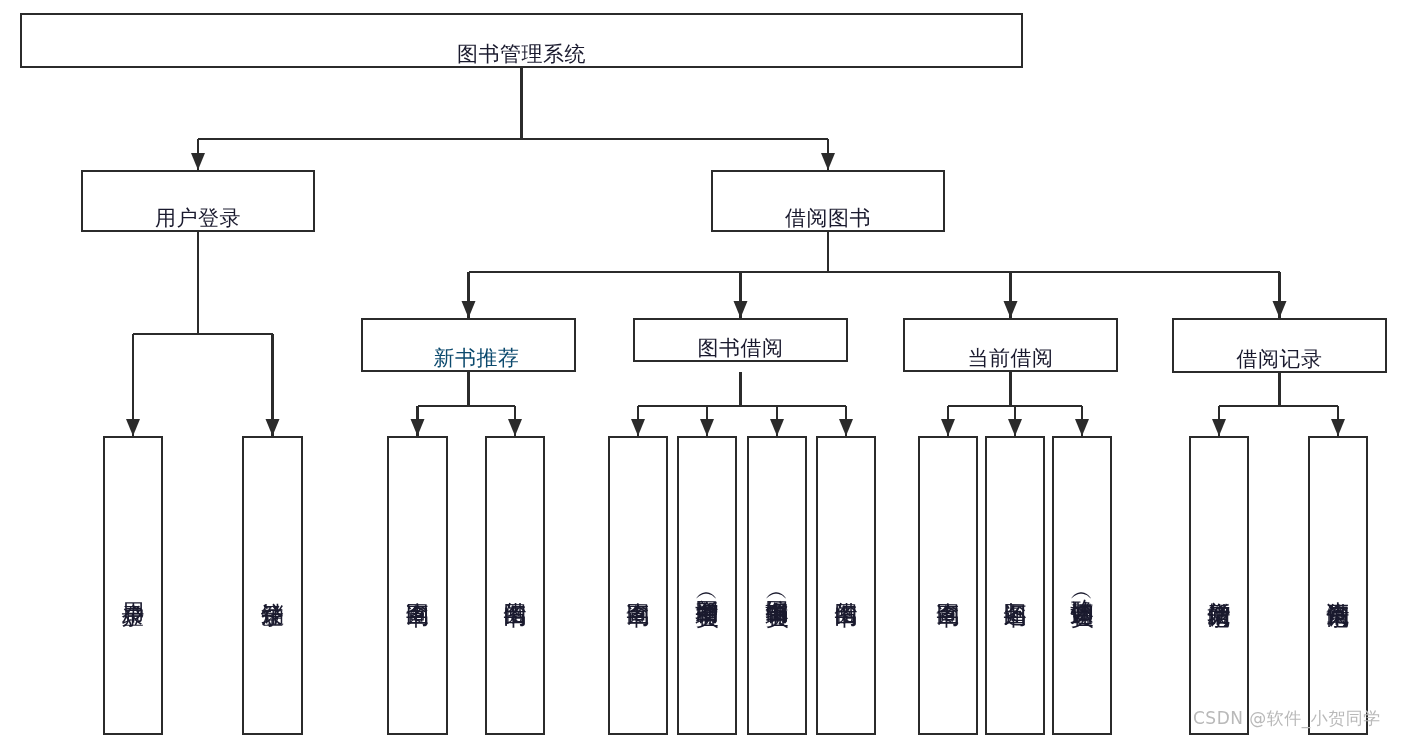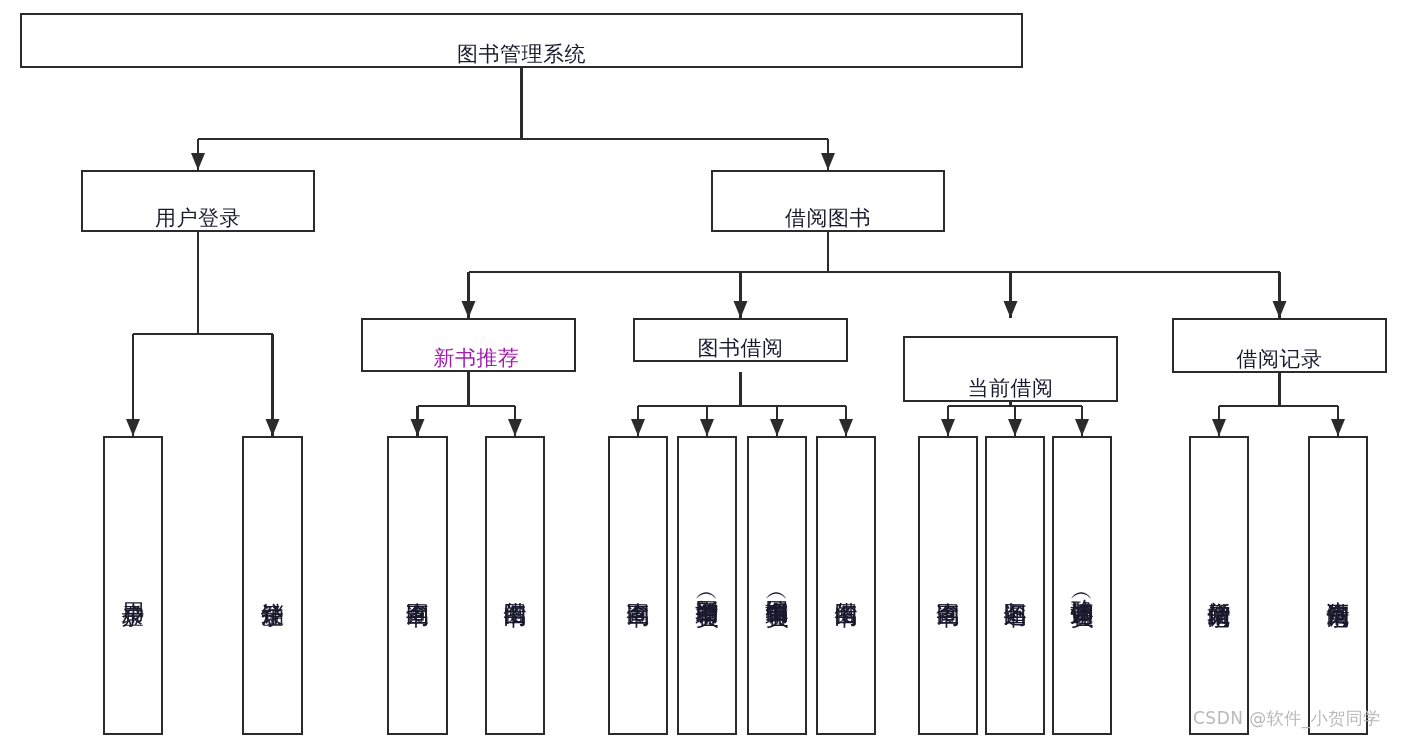--- a/index.html
+++ b/index.html
@@ -125,26 +125,26 @@
       <div class="node" style="left: 20px; top: 13px; width: 1003px; height: 55px; border-color: rgb(43, 43, 43);">
         <span class="node-label" style="color: rgb(26, 26, 46);">图书管理系统</span>
       </div>
       <div class="node" style="left: 81px; top: 170px; width: 234px; height: 62px; border-color: rgb(43, 43, 43);">
         <span class="node-label" style="color: rgb(26, 26, 46);">用户登录</span>
       </div>
       <div class="node" style="left: 711px; top: 170px; width: 234px; height: 62px; border-color: rgb(43, 43, 43);">
         <span class="node-label" style="color: rgb(26, 26, 46);">借阅图书</span>
       </div>
       <div class="node" style="left: 361px; top: 318px; width: 215px; height: 54px; border-color: rgb(43, 43, 43);">
-        <span class="node-label" style="color: #a21caf; margin-left: 16px;">新书推荐</span>
+        <span class="node-label" style="color: #0c4a6e; margin-left: 16px;">新书推荐</span>
       </div>
       <div class="node" style="left: 633px; top: 318px; width: 215px; height: 44px; border-color: rgb(43, 43, 43);">
         <span class="node-label" style="color: rgb(26, 26, 46);">图书借阅</span>
       </div>
-      <div class="node" style="left: 903px; top: 336px; width: 215px; height: 66px; border-color: rgb(43, 43, 43);">
+      <div class="node" style="left: 903px; top: 318px; width: 215px; height: 54px; border-color: rgb(43, 43, 43);">
         <span class="node-label" style="color: rgb(26, 26, 46);">当前借阅</span>
       </div>
       <div class="node" style="left: 1172px; top: 318px; width: 215px; height: 55px; border-color: rgb(43, 43, 43);">
         <span class="node-label" style="color: rgb(26, 26, 46);">借阅记录</span>
       </div>
       <div class="node vertical" style="left: 103px; top: 436px; width: 60px; height: 299px; border-color: rgb(43, 43, 43);">
         <span class="node-label" style="color: rgb(26, 26, 46);">用户登录</span>
       </div>
       <div class="node vertical" style="left: 242px; top: 436px; width: 61px; height: 299px; border-color: rgb(43, 43, 43);">
         <span class="node-label" style="color: rgb(26, 26, 46);">注销登录</span>

